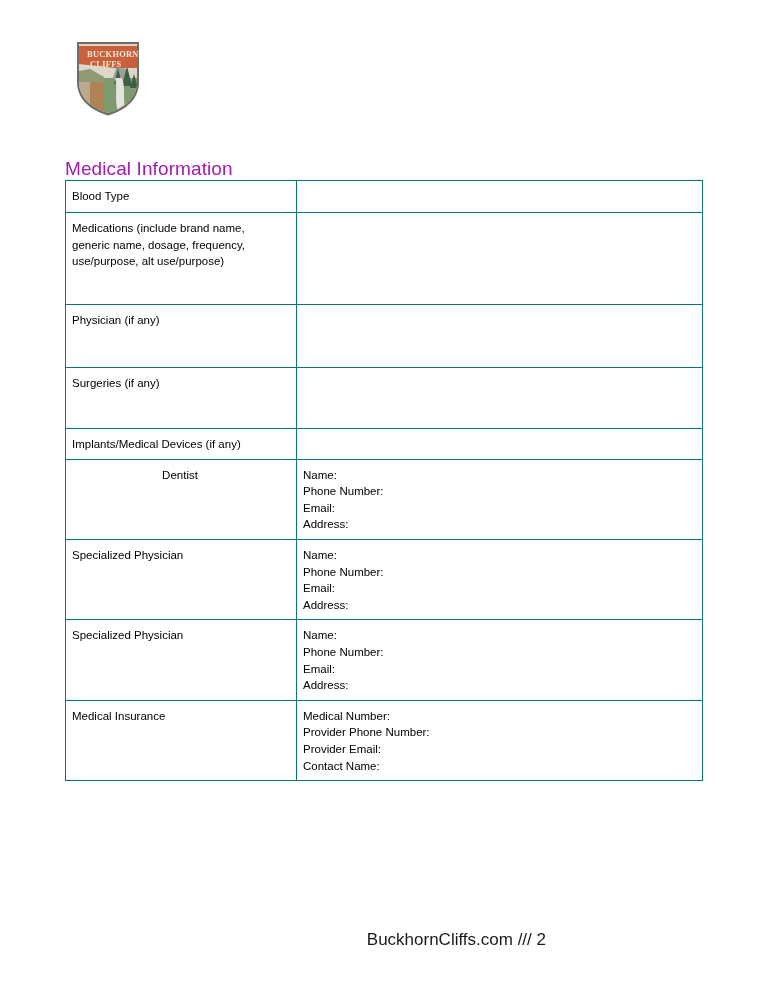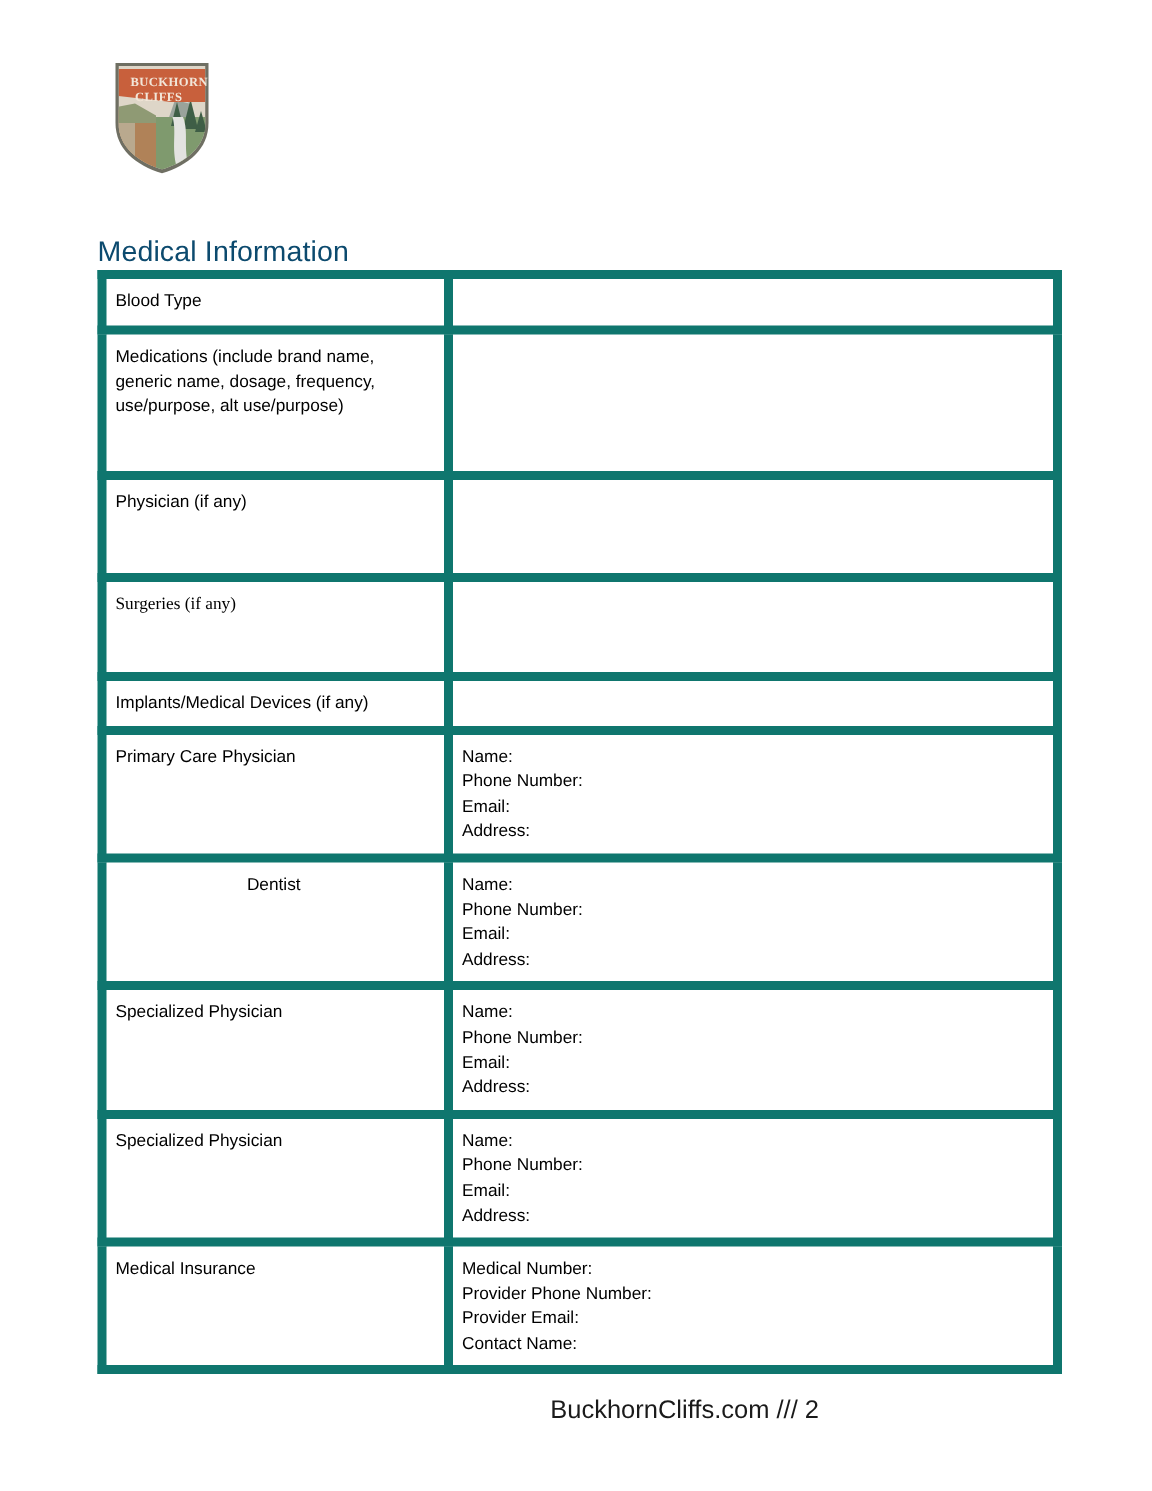--- a/index.html
+++ b/index.html
@@ -38,34 +38,34 @@
 
   
   .page-title {
     position: absolute;
     left: 65px;
     top: 144px;
     font-size: 19px;
     font-weight: 400;
     line-height: 24px;
     letter-spacing: 0.1px;
-    color: #0c4a6e;
+    color: #a21caf;
   }
 
   
   .form-table {
     position: absolute;
     left: 65px;
     top: 180px;
     width: 637px;
     border-collapse: collapse;
     table-layout: fixed;
   }
   .form-table td {
-    border: 6px solid #0f766e;
+    border: 1px solid #0f766e;
     vertical-align: top;
     padding: 7px 8px 6px 6px;
     font-size: 11.5px;
     line-height: 16.6px;
     color: #000;
   }
   .col-label { width: 231px; }
   .col-value { width: 406px; }
 
   .cell-lines { white-space: pre-line; }
@@ -137,33 +137,26 @@
           <td class="cell-lines" style="height: 78px;">Medications (include brand name,
 generic name, dosage, frequency,
 use/purpose, alt use/purpose)</td>
           <td class="cell-lines"></td>
         </tr>
         <tr>
           <td class="cell-lines" style="height: 49px;">Physician (if any)</td>
           <td class="cell-lines"></td>
         </tr>
         <tr>
-          <td class="cell-lines" style="height: 47px; font-family: Liberation Serif, serif;">Surgeries (if any)</td>
+          <td class="cell-lines" style="height: 47px;">Surgeries (if any)</td>
           <td class="cell-lines"></td>
         </tr>
         <tr>
           <td class="cell-lines" style="height: 14px;">Implants/Medical Devices (if any)</td>
           <td class="cell-lines"></td>
-        </tr>
-        <tr>
-          <td class="cell-lines" style="height: 64px;">Primary Care Physician</td>
-          <td class="cell-lines">Name:
-Phone Number:
-Email:
-Address:</td>
         </tr>
         <tr>
           <td class="cell-lines" style="height: 64px; text-align: center;">Dentist</td>
           <td class="cell-lines">Name:
 Phone Number:
 Email:
 Address:</td>
         </tr>
         <tr>
           <td class="cell-lines" style="height: 64px;">Specialized Physician</td>

